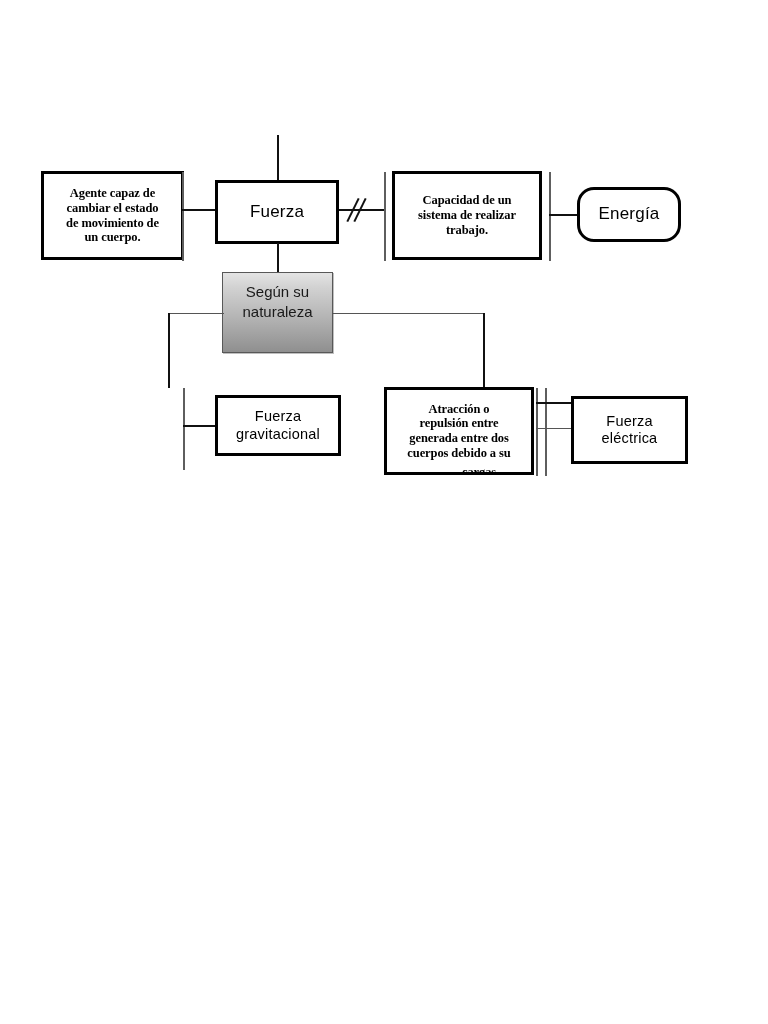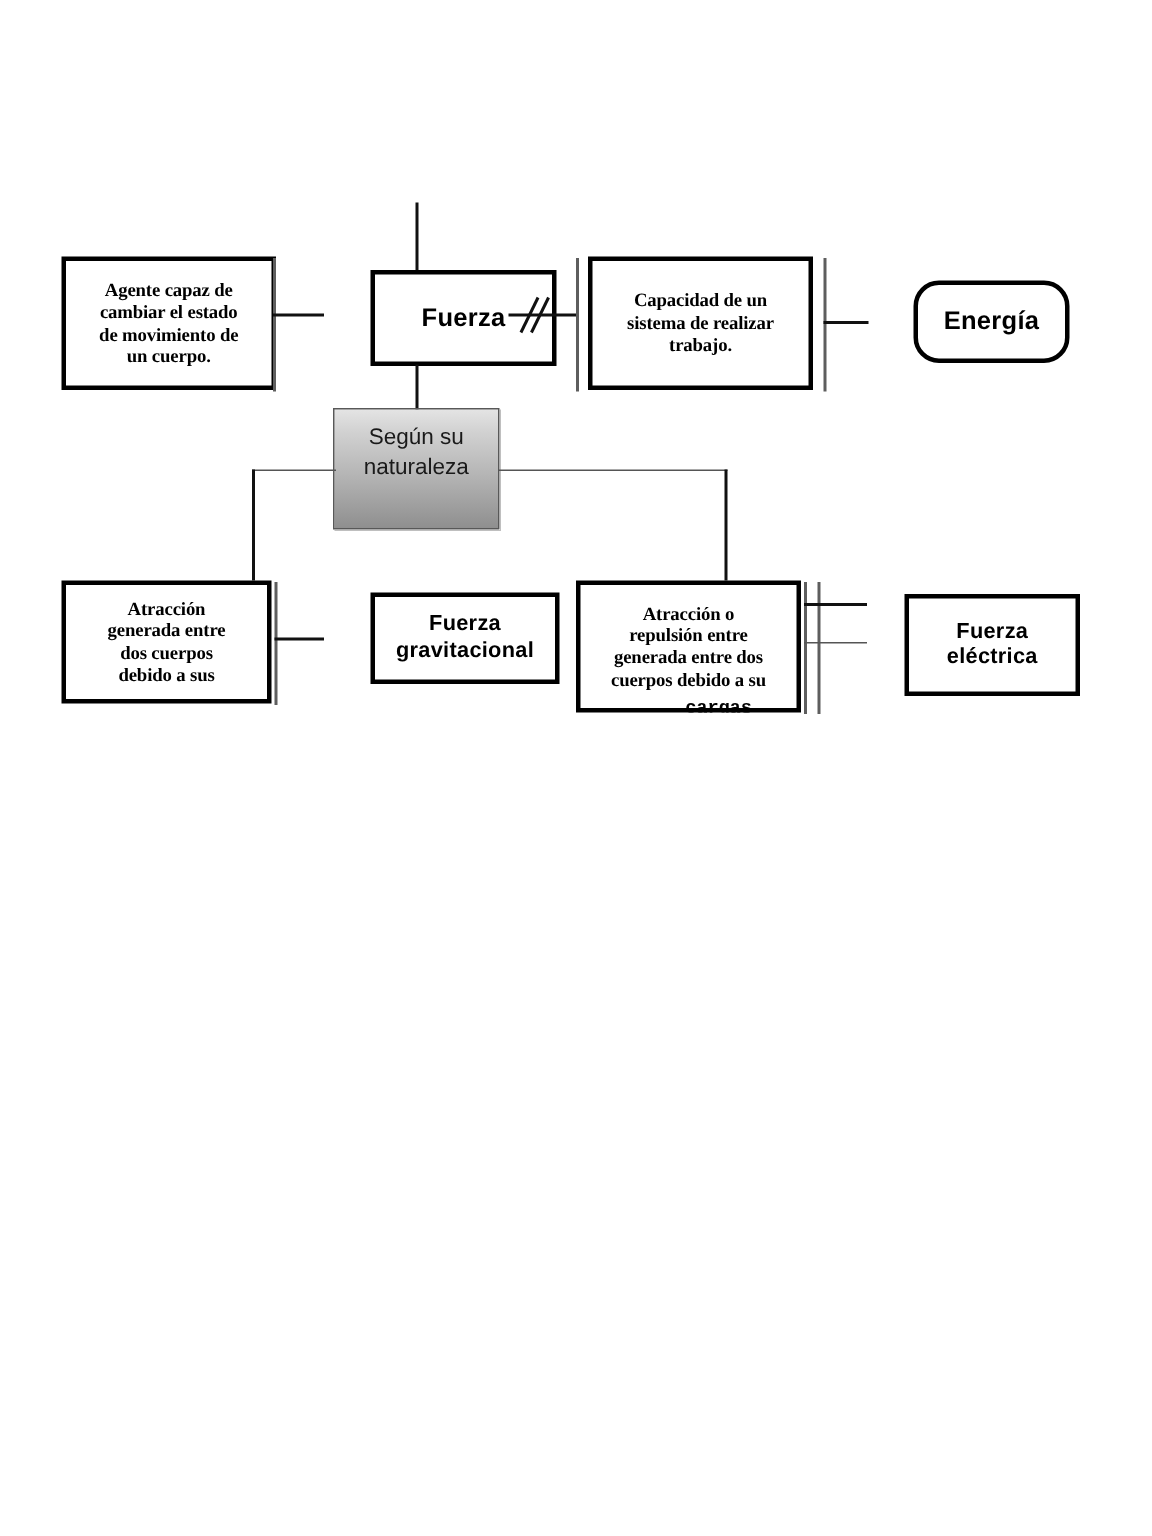--- a/index.html
+++ b/index.html
@@ -42,24 +42,23 @@
   
   .def {
     font-family: "Liberation Serif", "DejaVu Serif", serif;
     font-weight: bold;
     font-size: 12.5px;
     letter-spacing: -0.1px;
   }
   
   .concept {
     font-family: "Liberation Sans", "DejaVu Sans", sans-serif;
-    font-weight: bold;
+    font-weight: normal;
     font-size: 17px;
     letter-spacing: 0.2px;
-    margin-left: 32px;
   }
   .concept.small {
     font-size: 14.5px;
     line-height: 1.35;
   }
 
   
   .node.gradient {
     border: 1px solid #585858;
     background: linear-gradient(to bottom, #e4e4e4 0%, #d2d2d2 18%, #b5b5b5 55%, #8f8f8f 100%);
@@ -112,21 +111,21 @@
 
   
   .clipline {
     position: absolute;
     left: 0;
     right: 0;
     bottom: -3px;
     height: 9px;
     overflow: hidden;
     text-align: center;
-    font-family: Liberation Mono, monospace;
+    font-family: Liberation Serif, serif;
     font-weight: bold;
     font-size: 12.5px;
     color: #000000;
     line-height: 12.5px;
     padding-left: 40px;
   }
 </style>
 </head>
 <body>
 
@@ -177,26 +176,20 @@
     <span class="label">Según su
 naturaleza</span>
   </div>
 
   <div class="hline thin" style="left:168px; top:313px; width:56px;"></div>
   <div class="hline thin" style="left:332px; top:313px; width:153px;"></div>
 
   <div class="vline" style="left:168px; top:313px; height:75px;"></div>
   <div class="vline" style="left:483px; top:313px; height:75px;"></div>
 
-  <div class="node def" style="left:41px; top:387px; width:140px; height:82px;">
-    <span class="label">Atracción
-generada entre
-dos cuerpos
-debido a sus</span>
-  </div>
 
   <div class="sep" style="left:183px; top:388px; height:82px;"></div>
 
   <div class="hline" style="left:183px; top:425px; width:33px;"></div>
 
   <div class="node concept small" style="left:215px; top:395px; width:126px; height:61px;">
     <span class="label">Fuerza
 gravitacional</span>
   </div>
 

